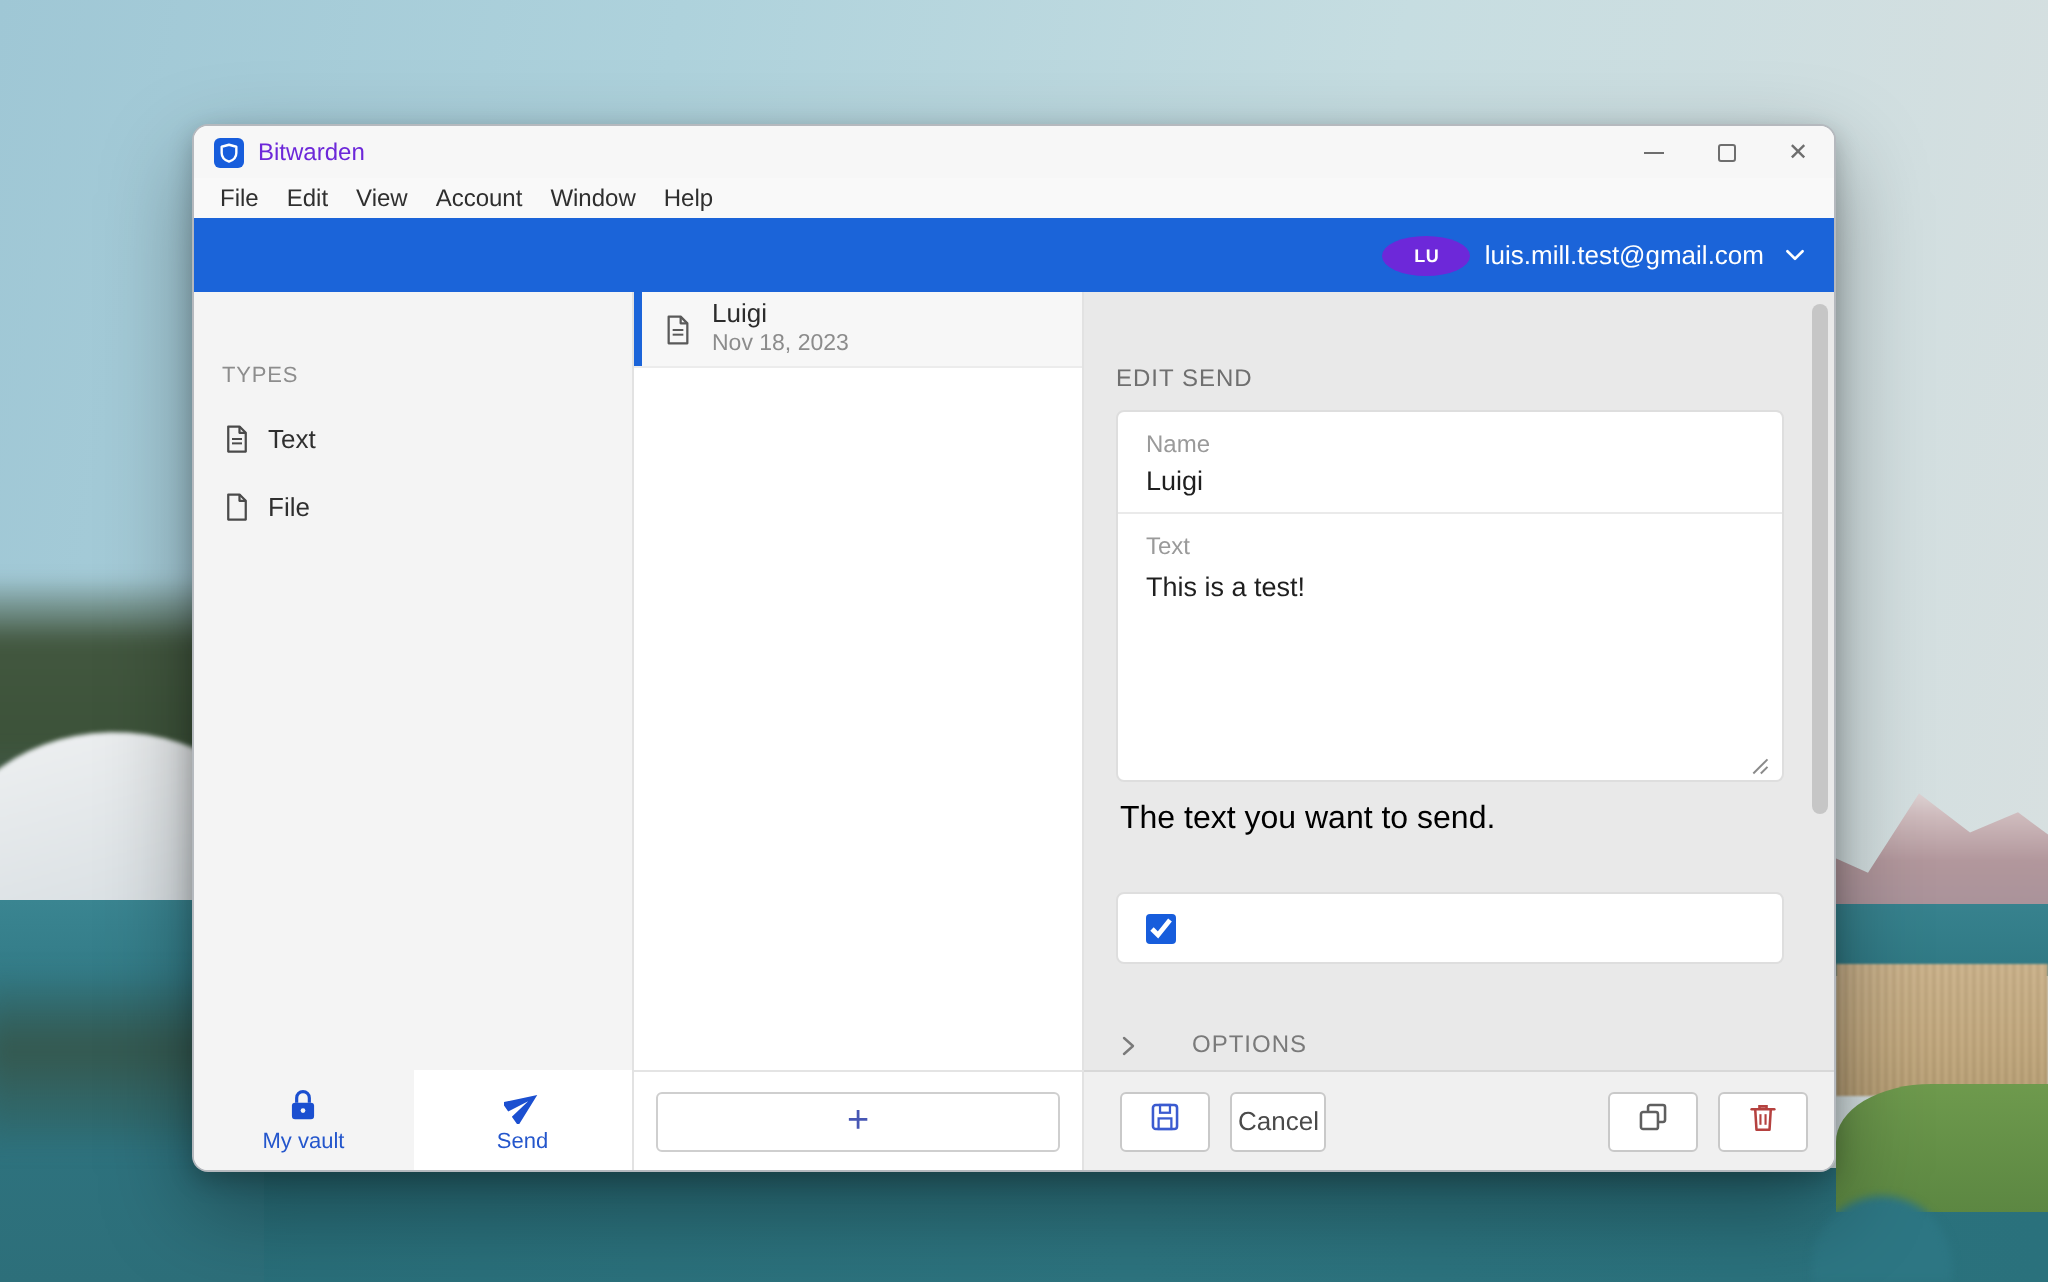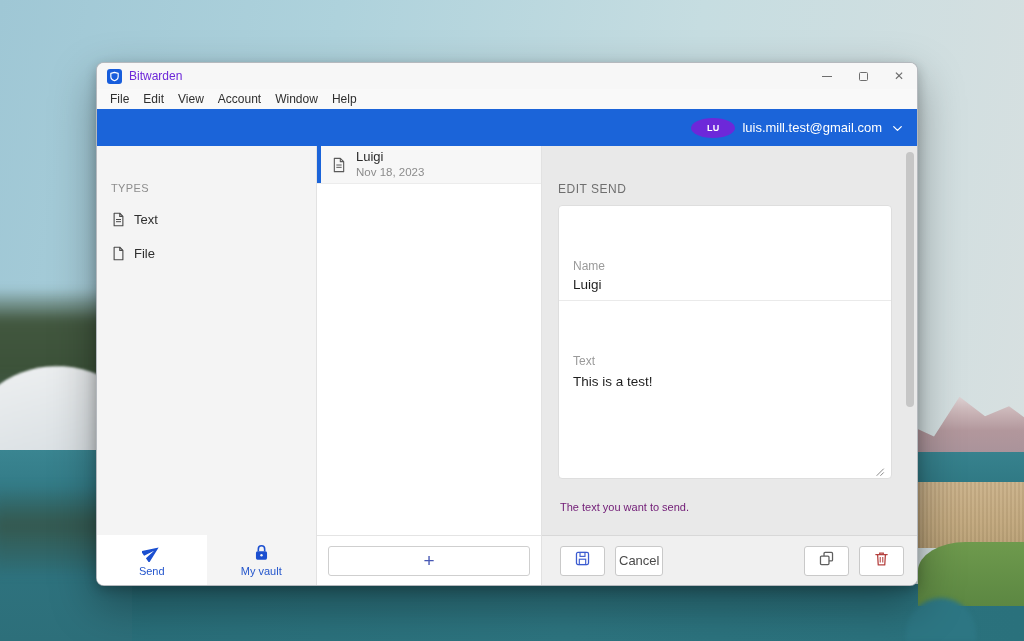--- a/index.html
+++ b/index.html
@@ -74,30 +74,30 @@
   .listpane { background:#fff; border-right:1px solid #e2e2e2; }
   .list-item { position:relative; height:38px; background:#f7f7f7; border-bottom:1px solid #ececec;
     display:flex; align-items:center; gap:9px; padding-left:14px; }
   .sel-bar { position:absolute; left:0; top:0; bottom:0; width:4px; background:#1b64d9; }
   .item-icon { width:16px; height:16px; color:#5a5a5a; flex:0 0 auto; }
   .item-title { font-size:13px; color:#2c2c2c; line-height:1.25; }
   .item-date { font-size:11.5px; color:#8c8c8c; line-height:1.25; }
   .detail { position:relative; background:#e9e9e9; padding:0 25px 0 16px; overflow:hidden; }
   .edit-header { margin-top:36px; font-size:12px; color:#6f6f6f; letter-spacing:.5px; }
   .card { background:#fff; border:1px solid #dedede; border-radius:4px; margin-top:9px; }
-  .field-block { padding:9px 14px 8px;margin-top:44px; }
+  .field-block { padding:9px 14px 8px; }
   .field-block.first { border-bottom:1px solid #eaeaea; }
   .field-label { font-size:12px; color:#9a9a9a; }
   .field-input { display:block; width:100%; border:none; outline:none; font-size:13.5px; color:#1f1f1f;
     margin-top:4px; font-family:"Liberation Sans",sans-serif; background:transparent; }
   .field-textarea { display:block; width:100%; height:96px; border:none; outline:none; resize:none;
     font-size:13.5px; color:#1f1f1f; margin-top:6px; font-family:"Liberation Sans",sans-serif; background:transparent; }
   .textarea-wrap { position:relative; }
   .resize-handle { position:absolute; right:6px; bottom:5px; width:10px; height:10px; color:#8a8a8a; }
-  .helper-text { margin-top:22px; font-size:11px; color:#701a75; padding-left:2px; }
+  .helper-text { margin-top:10px; font-size:16px; color:#000000; padding-left:2px; }
   .checkbox-card { margin-top:27px; height:36px; display:flex; align-items:center; padding:0 12px 0 14px; }
   .checkbox-label { flex:1; font-size:13px; color:#2c2c2c; }
   .checkbox-input { width:15px; height:15px; accent-color:#175ddc; }
   .options-row { margin-top:33px; display:flex; align-items:center; gap:26px; color:#7a7a7a; }
   .chev-right { width:12px; height:12px; }
   .options-label { font-size:12px; letter-spacing:.5px; }
   .scroll-thumb { position:absolute; right:3px; top:6px; width:8px; height:255px; background:#c6c6c6; border-radius:4px; }
   
   .bottombar { height:50px; flex:0 0 auto; display:grid; grid-template-columns:220px 225px 1fr; }
   .bottom-side { background:#f4f4f4; border-right:1px solid #e2e2e2; display:flex; }
@@ -258,39 +258,39 @@
           </span>
           <span class="options-label">OPTIONS</span>
         </div>
 
         <span class="scroll-thumb"></span>
       </div>
     </div>
 
     <div class="bottombar">
       <div class="bottom-side">
+        <div class="nav-tab">
+          <span class="nav-icon">
+            <svg viewBox="0 0 24 24" width="19" height="19">
+                <rect x="5" y="10.5" width="14" height="10.5" rx="2" fill="currentColor"></rect>
+                <path d="M8 10.5V7.5a4 4 0 0 1 8 0v3" fill="none" stroke="currentColor" stroke-width="2"></path>
+                <circle cx="12" cy="15.5" r="1.5" fill="#f4f4f4"></circle>
+              </svg>
+          </span>
+          <span class="nav-label">My vault</span>
+        </div>
         <div class="nav-tab active">
           <span class="nav-icon">
             <svg viewBox="0 0 24 24" width="19" height="19">
                 <g transform="rotate(-35 12 12)">
                   <path d="M2 21l21-9L2 3v7l14 2-14 2z" fill="currentColor"></path>
                 </g>
               </svg>
           </span>
           <span class="nav-label">Send</span>
-        </div>
-        <div class="nav-tab">
-          <span class="nav-icon">
-            <svg viewBox="0 0 24 24" width="19" height="19">
-                <rect x="5" y="10.5" width="14" height="10.5" rx="2" fill="currentColor"></rect>
-                <path d="M8 10.5V7.5a4 4 0 0 1 8 0v3" fill="none" stroke="currentColor" stroke-width="2"></path>
-                <circle cx="12" cy="15.5" r="1.5" fill="#f4f4f4"></circle>
-              </svg>
-          </span>
-          <span class="nav-label">My vault</span>
         </div>
       </div>
 
       <div class="bottom-list">
         <div class="add-btn">
           <span>+</span>
         </div>
       </div>
 
       <div class="bottom-detail">

